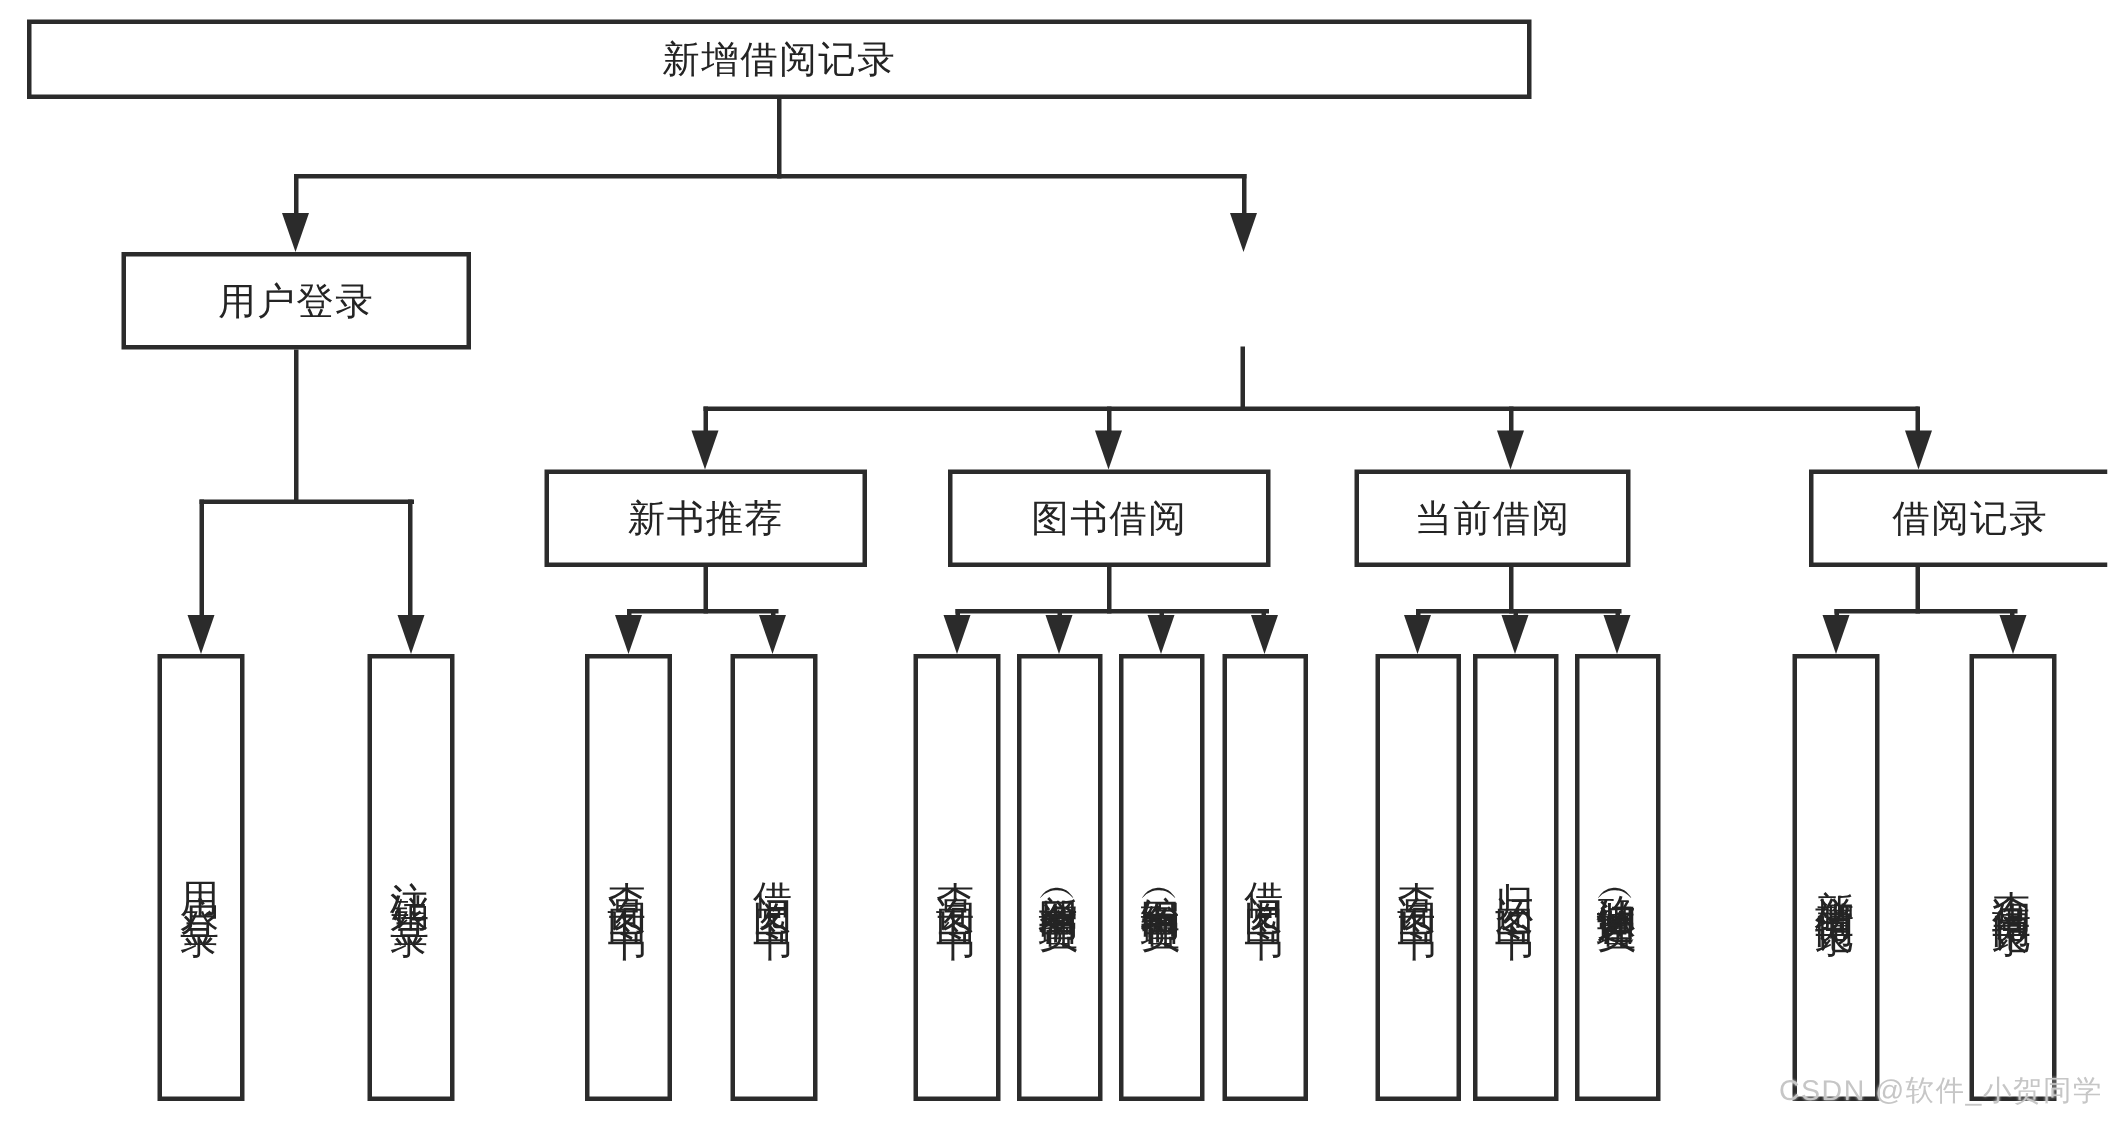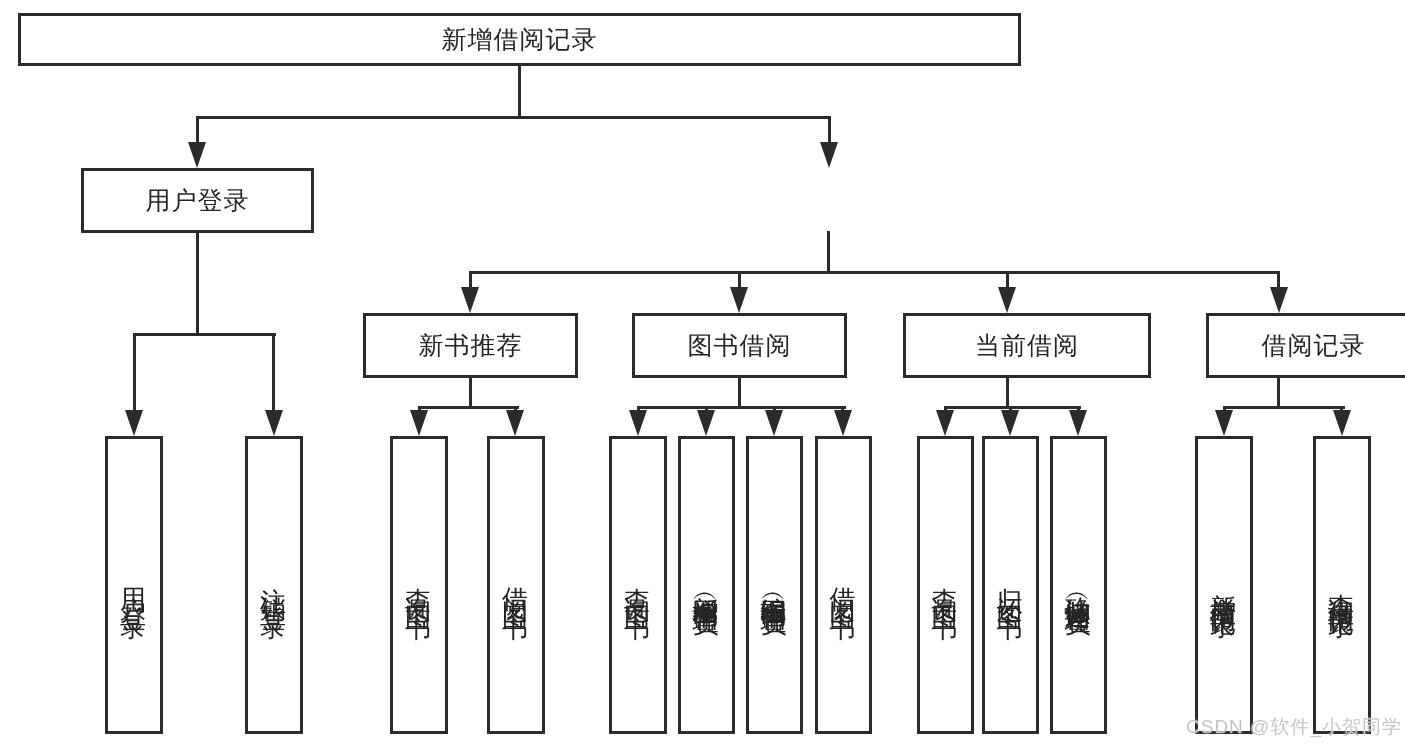--- a/index.html
+++ b/index.html
@@ -93,21 +93,21 @@
   <div class="line" style="left:1340px;top:406px;width:3px;height:12px"></div>
   <div class="arrow" style="left:1215px;top:410px"></div>
   <div class="arrow" style="left:1333px;top:410px"></div>
 
   <div class="box" style="left:18px;top:13px;width:1003px;height:53px">新增借阅记录</div>
 
   <div class="box" style="left:81px;top:168px;width:233px;height:65px">用户登录</div>
 
   <div class="box" style="left:632px;top:313px;width:215px;height:65px">图书借阅</div>
   <div class="box" style="left:363px;top:313px;width:215px;height:65px">新书推荐</div>
-  <div class="box" style="left:903px;top:313px;width:248px;height:65px">当前借阅</div>
+  <div class="box" style="left:903px;top:313px;width:184px;height:65px">当前借阅</div>
   <div class="box" style="left:1206px;top:313px;width:215px;height:65px">借阅记录</div>
 
   <div class="box vbox" style="left:105px;top:436px;width:58px;height:298px">用户登录</div>
   <div class="box vbox" style="left:245px;top:436px;width:58px;height:298px">注销登录</div>
 
   <div class="box vbox" style="left:390px;top:436px;width:58px;height:298px">查询图书</div>
   <div class="box vbox" style="left:487px;top:436px;width:58px;height:298px">借阅图书</div>
 
   <div class="box vbox" style="left:609px;top:436px;width:58px;height:298px">查询图书</div>
   <div class="box vbox sp-l" style="left:678px;top:436px;width:57px;height:298px">新增图书（管理员）</div>

